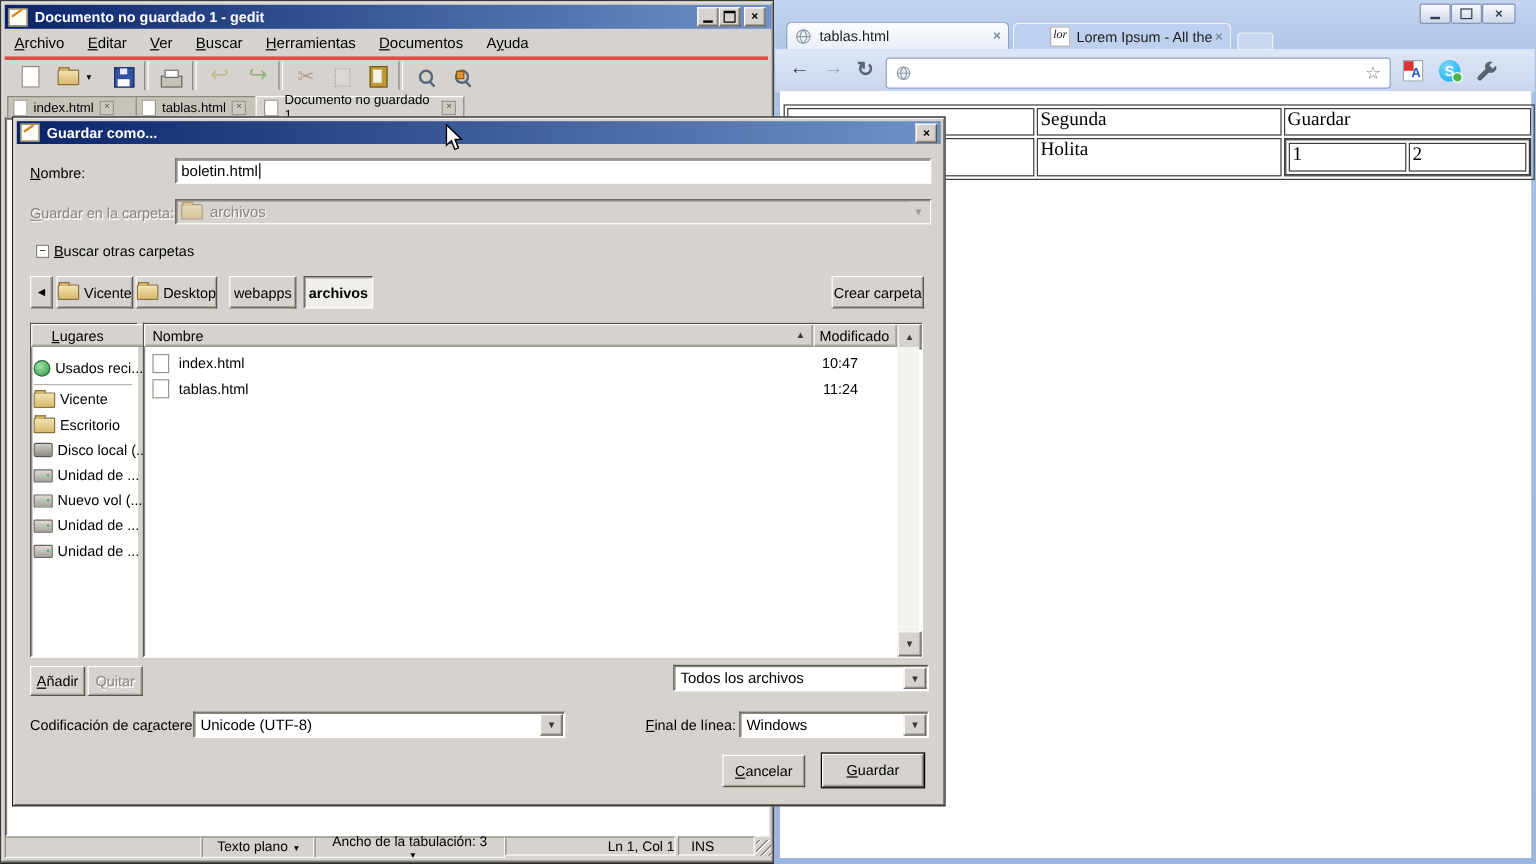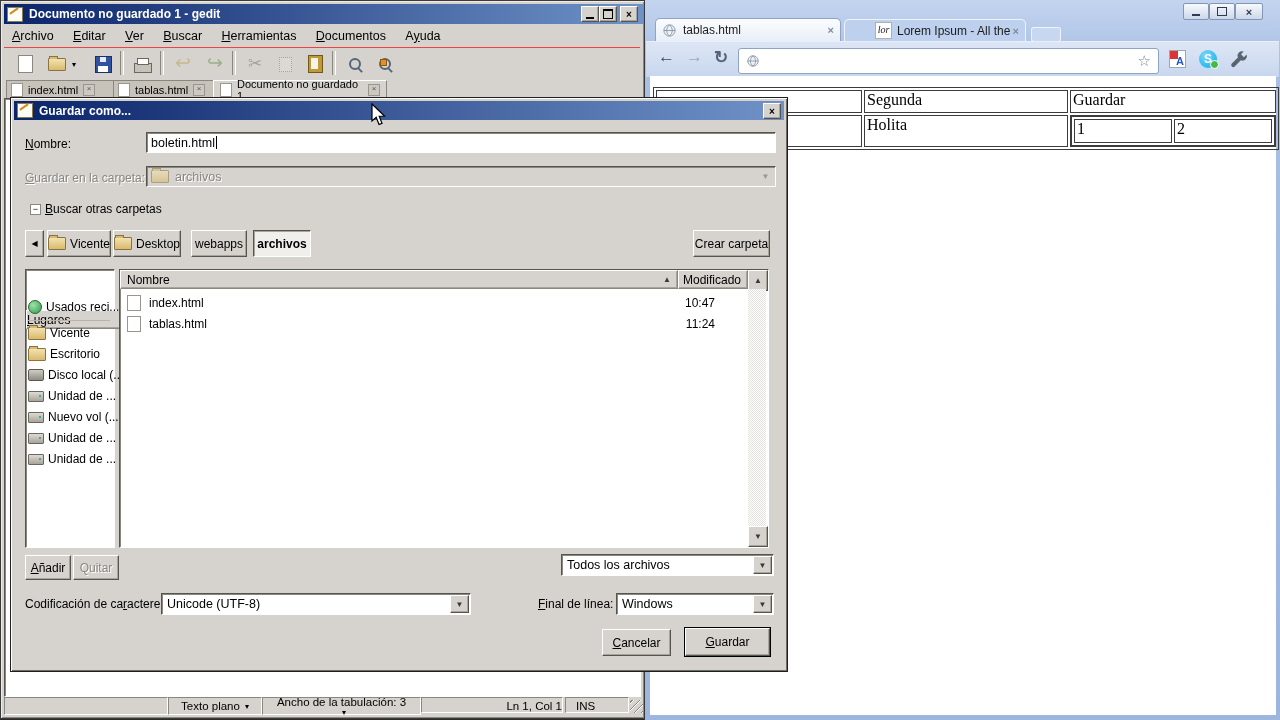--- a/index.html
+++ b/index.html
@@ -93,21 +93,21 @@
         <span class="minbar"></span>
       </span>
     <span class="abs raised btn cbtn" style="right:26px;top:2px;">
         <span class="maxbox"></span>
       </span>
     <span class="abs raised btn cbtn" style="right:5px;top:2px;color:#000;">
         <span>×</span>
       </span>
   </div>
 
-  <div class="abs" style="left:3px;top:25px;width:636px;height:21px;border-bottom:1px solid #ef4444;">
+  <div class="abs" style="left:3px;top:25px;width:636px;height:21px;border-bottom:3px solid #ef4444;">
     <span class="menuitem"><span class="u">A</span><span>rchivo</span></span>
     <span class="menuitem"><span class="u">E</span><span>ditar</span></span>
     <span class="menuitem"><span class="u">V</span><span>er</span></span>
     <span class="menuitem"><span class="u">B</span><span>uscar</span></span>
     <span class="menuitem"><span class="u">H</span><span>erramientas</span></span>
     <span class="menuitem"><span class="u">D</span><span>ocumentos</span></span>
     <span class="menuitem"><span>A</span><span class="u">y</span><span>uda</span></span>
   </div>
 
   <div class="abs" style="left:3px;top:47px;width:636px;height:32px;">
@@ -302,21 +302,21 @@
     </span>
   <span class="abs raised btn" style="left:180px;top:132px;width:54px;height:25px;">
       <span>webapps</span>
     </span>
   <span class="abs pressed btn" style="left:242px;top:132px;width:56px;height:25px;font-weight:bold;">
       <span>archivos</span>
     </span>
   <span class="abs raised btn" style="left:682px;top:132px;width:75px;height:25px;">Crear carpeta</span>
 
   <div class="abs sunk" style="left:14px;top:171px;width:88px;height:277px;">
-    <div class="abs raised" style="left:0;top:0;width:110px;height:19px;line-height:19px;padding-left:0;box-sizing:border-box;border-color:#fff #8a877f #8a877f #fff;margin-top:40px;"><span class="u">L</span><span>ugares</span></div>
+    <div class="abs raised" style="left:0;top:0;width:110px;height:19px;line-height:19px;padding-left:16px;box-sizing:border-box;border-color:#fff #8a877f #8a877f #fff;"><span class="u">L</span><span>ugares</span></div>
     <div class="placeitem" style="top:27px;">
         <span class="recent"></span>
         <span style="margin-left:4px;">Usados reci...</span>
       </div>
     <div class="abs" style="left:2px;top:50px;width:82px;border-top:1px solid #b8b4ac;"></div>
     <div class="placeitem" style="top:53px;">
         <span class="folder"></span>
         <span style="margin-left:4px;">Vicente</span>
       </div>
     <div class="placeitem" style="top:74px;">

